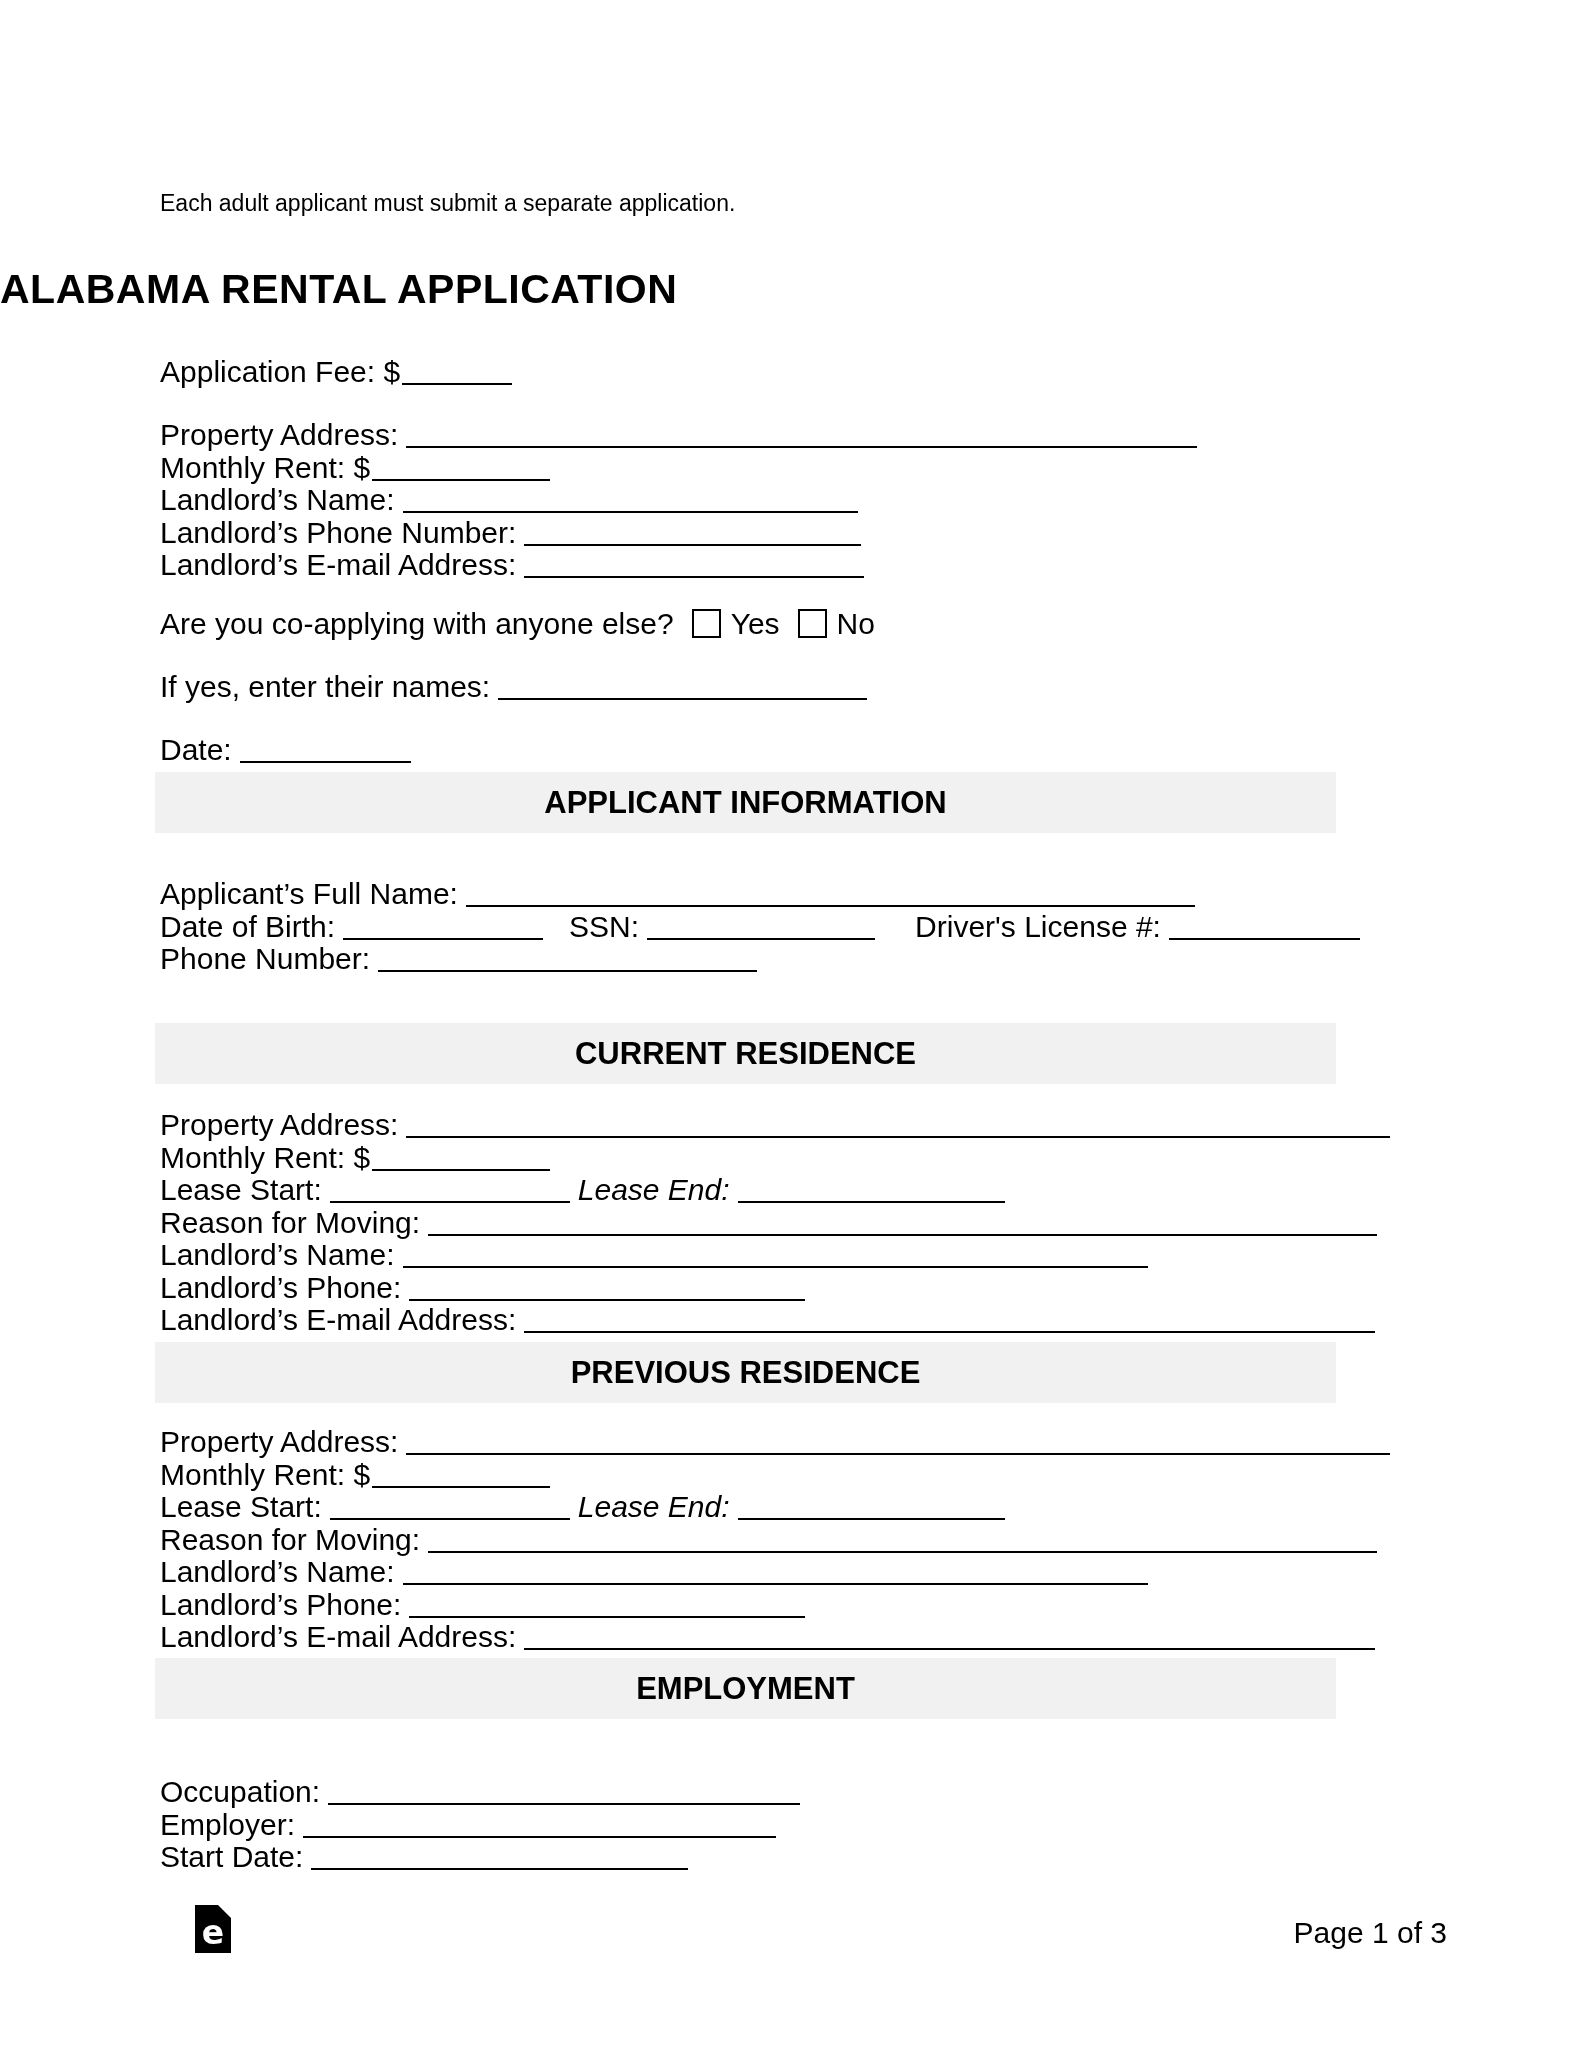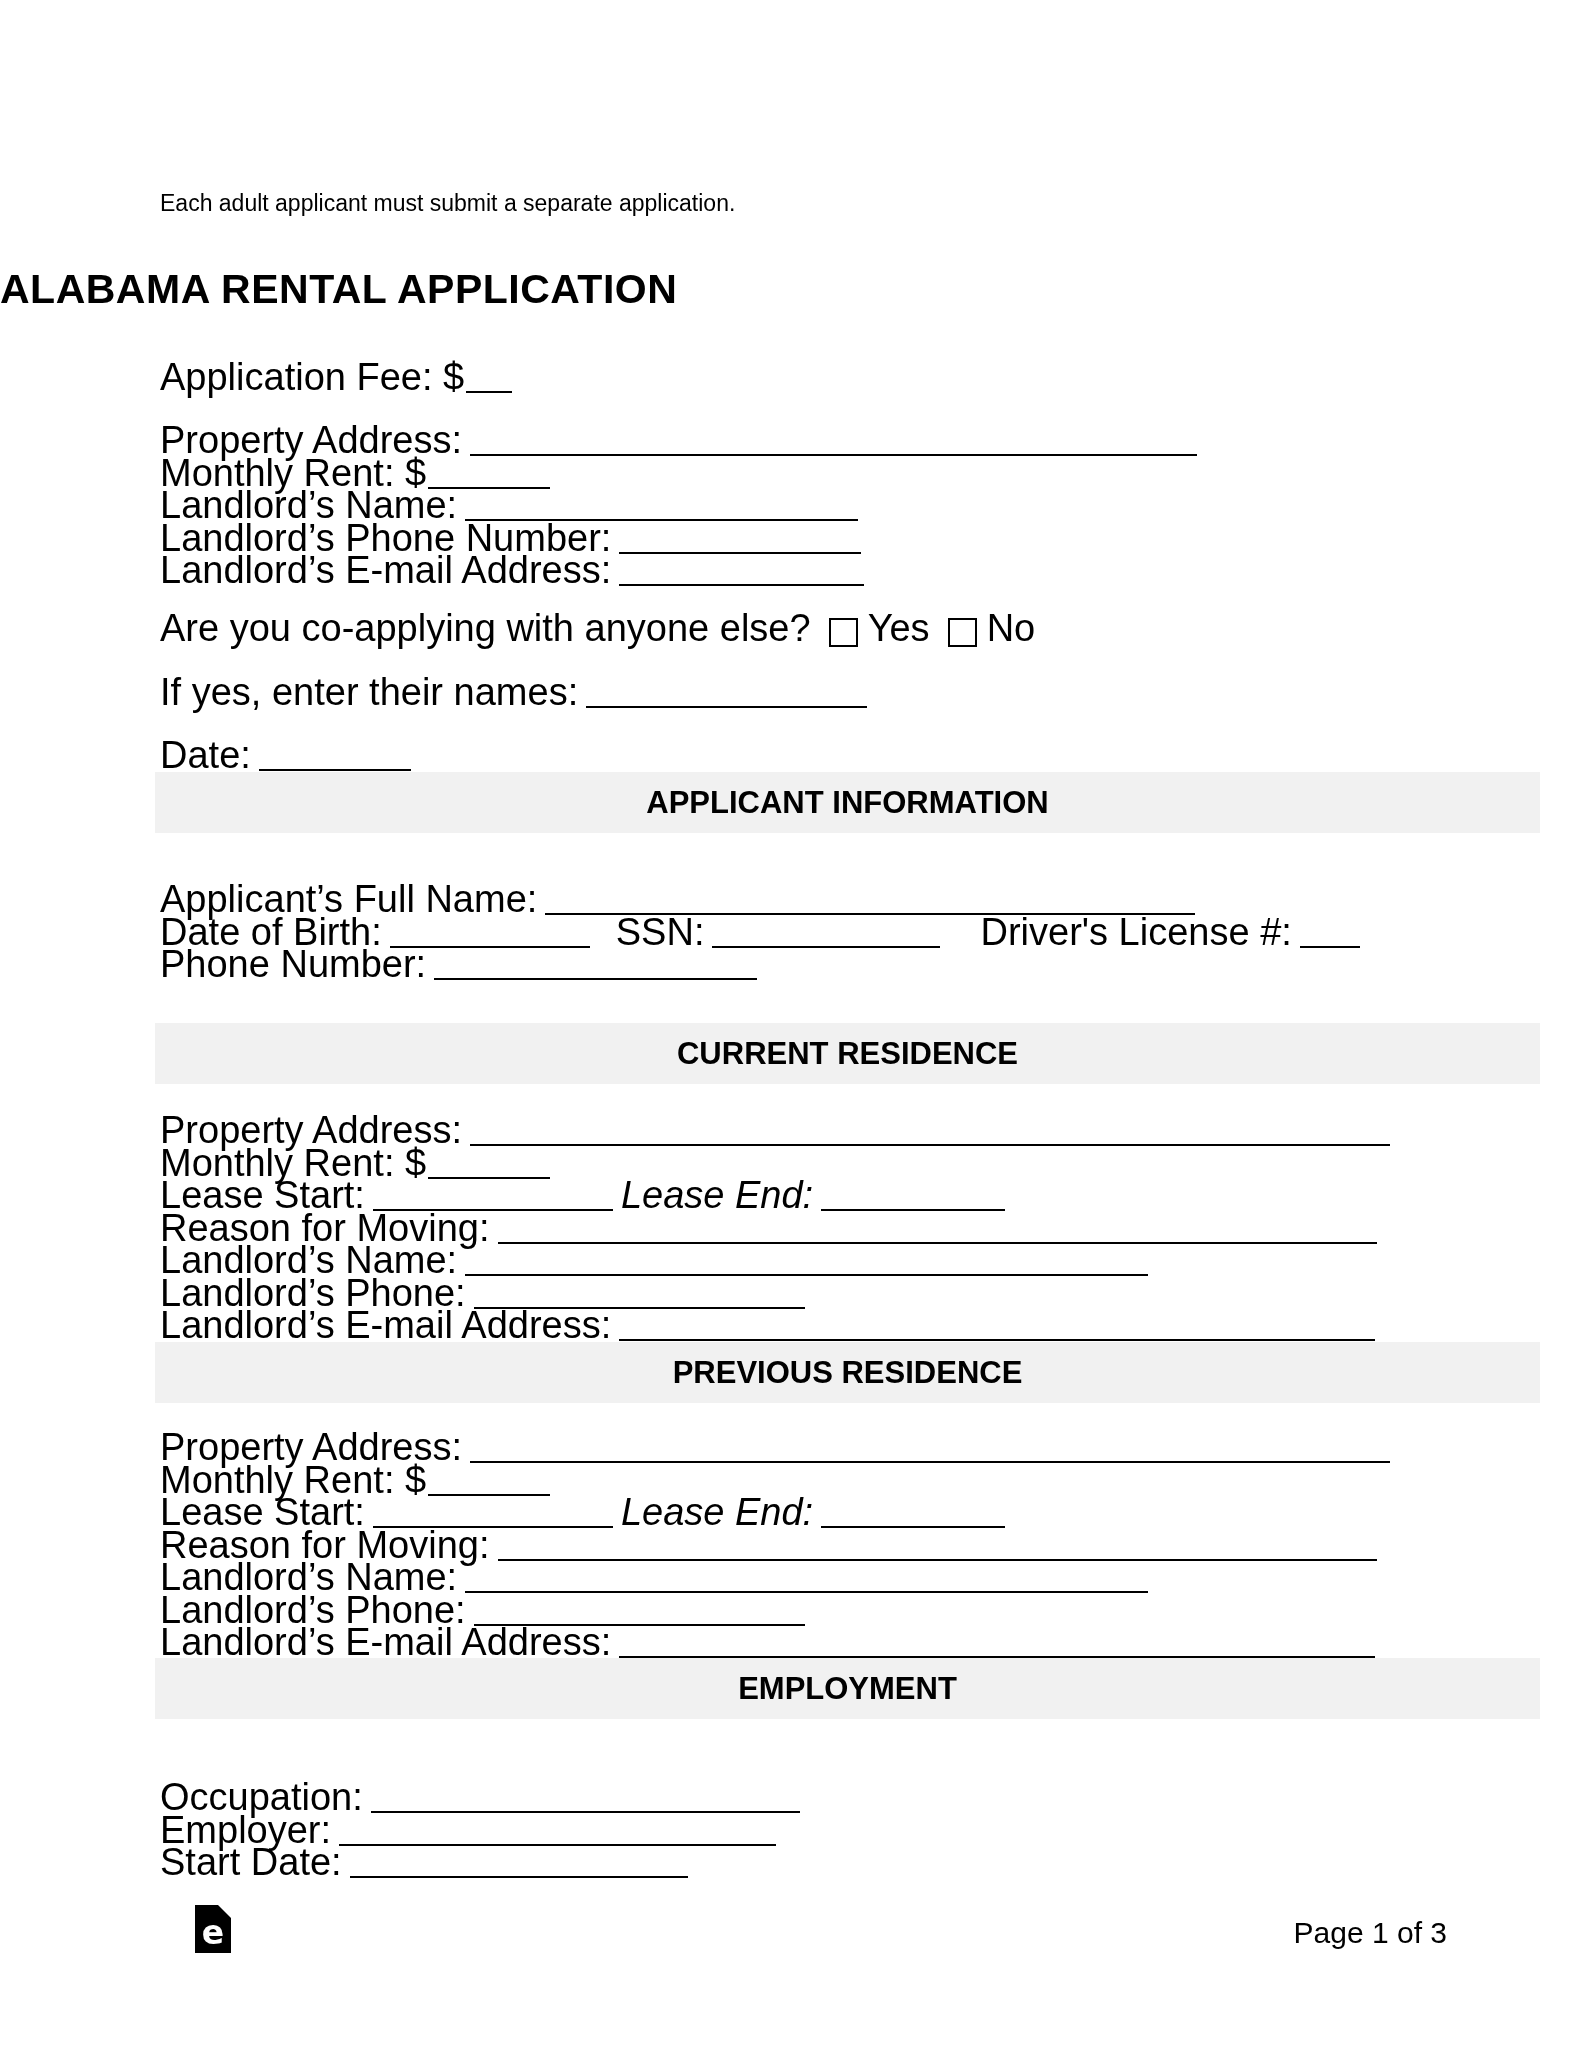--- a/index.html
+++ b/index.html
@@ -8,32 +8,32 @@
     width:1583px;height:2048px;
     background:#ffffff;
     font-family:"Liberation Sans", sans-serif;
     color:#000000;
     overflow:hidden;
   }
   .note{position:absolute;left:160px;top:190px;font-size:23px;}
   .title{position:absolute;left:0;top:266px;width:1583px;text-align:left;
          font-size:41px;font-weight:bold;letter-spacing:0.5px;}
   .r{position:absolute;left:160px;display:flex;align-items:baseline;
-     font-size:38px;white-space:pre;}
+     font-size:30px;white-space:pre;}
   .lbl{white-space:pre;}
   .bl{border-bottom:2px solid #000;height:1em;transform:translateY(3px);}
   .ln{flex:1 1 auto;margin-left:8px;}
   .ln.tight{margin-left:2px;}
   .lnw{flex:0 0 auto;margin-left:8px;}
   .gap26{margin-left:26px;}
   .gap40{margin-left:40px;}
   .gap22{margin-left:8px;font-style:italic;}
   .cb{flex:0 0 auto;width:25px;height:25px;border:2px solid #000;
       margin:0 10px 0 18px;align-self:flex-end;transform:translateY(-3px);}
-  .band{position:absolute;left:155px;width:1385px;height:61px;
+  .band{position:absolute;left:155px;width:1181px;height:61px;
         display:flex;align-items:center;justify-content:center;
         font-size:31px;font-weight:bold;}
   .logo{position:absolute;left:195px;top:1905px;width:36px;height:48px;
         background:#000;display:flex;align-items:flex-end;justify-content:center;
         clip-path:polygon(0 0,23px 0,36px 13px,36px 48px,0 48px);
         color:#fff;font-weight:bold;font-size:33px;line-height:40px;
         font-family:"DejaVu Sans", sans-serif;}
   .pagenum{position:absolute;top:1916px;left:1150px;width:297px;
            text-align:right;font-size:30px;}
 </style>

